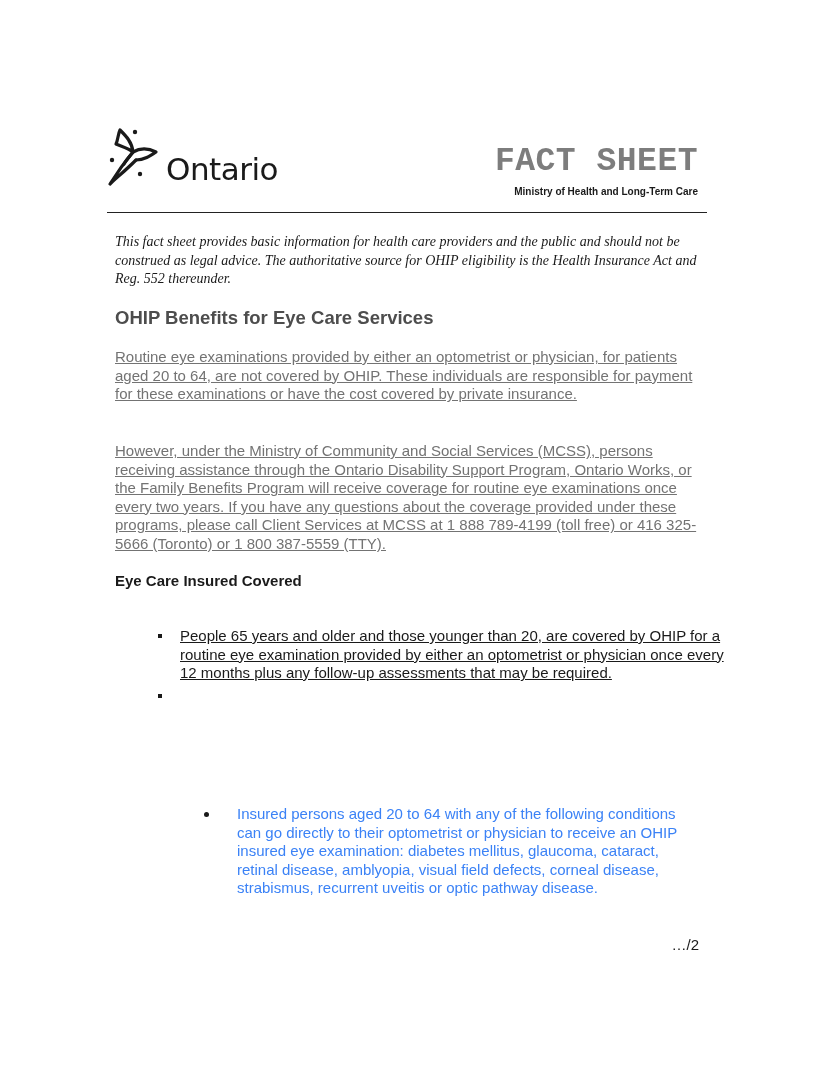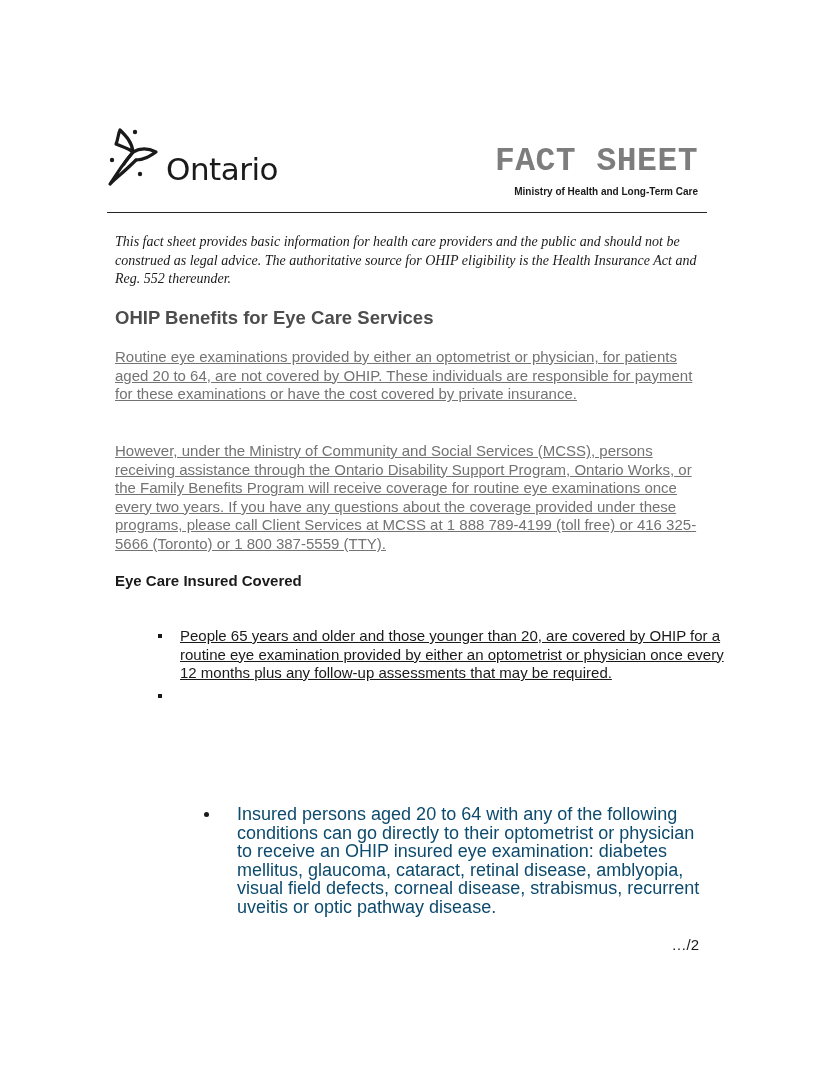--- a/index.html
+++ b/index.html
@@ -13,21 +13,21 @@
   .disclaimer { position: absolute; left: 115px; top: 233px; width: 590px; font-family: "Liberation Serif", serif; font-style: italic; font-size: 14px; line-height: 18.5px; color: #1a1a1a; }
   .h1 { position: absolute; left: 115px; top: 307px; font-weight: bold; font-size: 18.5px; color: #4d4d4d; }
   .p { position: absolute; left: 115px; width: 595px; font-size: 15px; line-height: 18.6px; color: #737373; text-decoration: underline; }
   .p1 { top: 348px; }
   .p2 { top: 442px; }
   .h2 { position: absolute; left: 115px; top: 572px; font-weight: bold; font-size: 15px; color: #1a1a1a; }
   .bullets { position: absolute; left: 140px; top: 611px; width: 570px; margin: 16px; padding: 0; list-style: none; text-decoration: underline; }
   .bullets li { position: relative; padding-left: 24px; font-size: 15px; line-height: 18.5px; margin-bottom: 4.5px; color: #1a1a1a; }
   .bullets li .sq { position: absolute; left: 2px; top: 7px; width: 4px; height: 4px; background: #1a1a1a; }
   .sub { position: absolute; left: 203px; top: 805px; width: 500px; margin: 0; padding: 0; list-style: none; }
-  .sub li { position: relative; padding-left: 34px; font-size: 18px; line-height: 18.5px; color: #0c4a6e; }
+  .sub li { position: relative; padding-left: 34px; font-size: 15px; line-height: 18.5px; color: #3b82f6; }
   .sub li .dot { position: absolute; left: 1px; top: 7px; width: 5px; height: 5px; border-radius: 50%; background: #1a1a1a; }
   .pagenum { position: absolute; right: 116px; top: 936px; font-size: 15px; color: #1a1a1a; }
 </style>
 </head>
 <body>
 
 <div class="logo">
   <svg width="58" height="62" viewBox="0 0 58 62">
     <g fill="none" stroke="#1a1a1a" stroke-width="3.2" stroke-linejoin="round" stroke-linecap="round">
       <path d="M14 4 C20 10, 26 16, 27 26 C22 22, 14 20, 10 18 C12 14, 12 8, 14 4 Z"></path>

